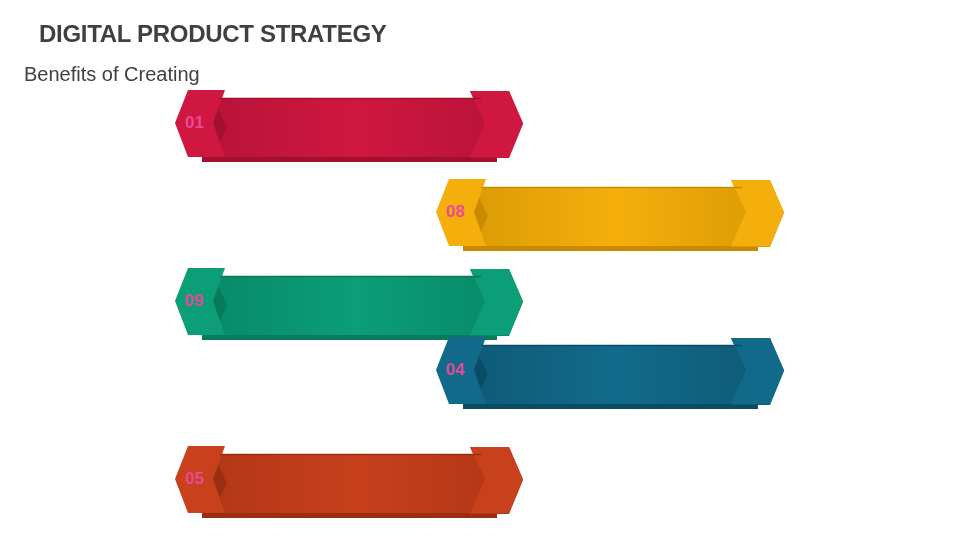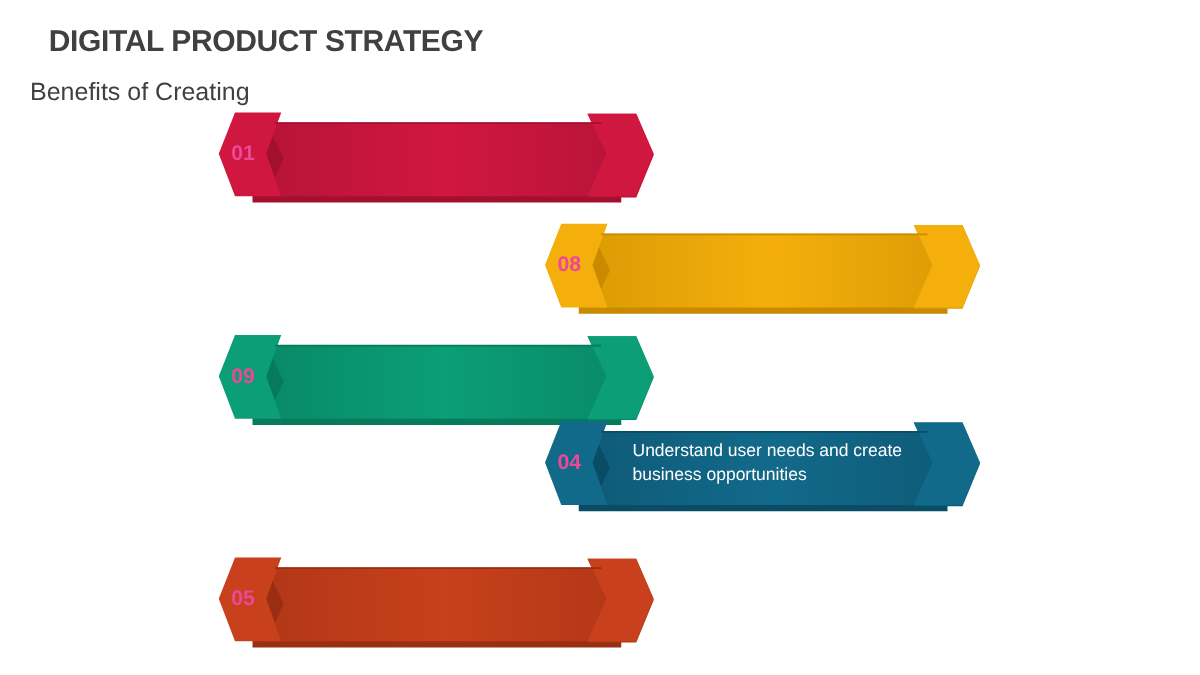--- a/index.html
+++ b/index.html
@@ -106,21 +106,20 @@
         </linearGradient>
       </defs>
       <polygon points="27,13 322,13 322,73 27,73" fill="#0A4C66"></polygon>
       <polygon points="295,2 334,2 348,35 334,69 295,69 310,35" fill="#0E5B78"></polygon>
       <polygon points="38,9 310,9 324,38 310,68 38,68 52,38" fill="url(#g3)"></polygon>
       <polygon points="13,1 50,1 38,34 50,68 13,68 0,34" fill="#126A8A"></polygon>
       <polygon points="295,2 334,2 348,34 334,68 295,68 310,34" fill="#126A8A"></polygon>
       <line x1="45" y1="9.5" x2="306" y2="9.5" stroke="#0A4C66" stroke-width="1.5"></line>
     </svg>
   <div class="num">04</div>
-  <div class="label two">Understand user needs and create business opportunities</div>
 </div>
 
 <div class="ribbon" style="left:175px; top:445px;">
   <svg width="352" height="76">
       <defs>
         <linearGradient id="g4" x1="0" y1="0" x2="1" y2="0">
       <stop offset="0" stop-color="#B23717"></stop>
       <stop offset="0.5" stop-color="#C8401C"></stop>
       <stop offset="1" stop-color="#B23717"></stop>
         </linearGradient>

